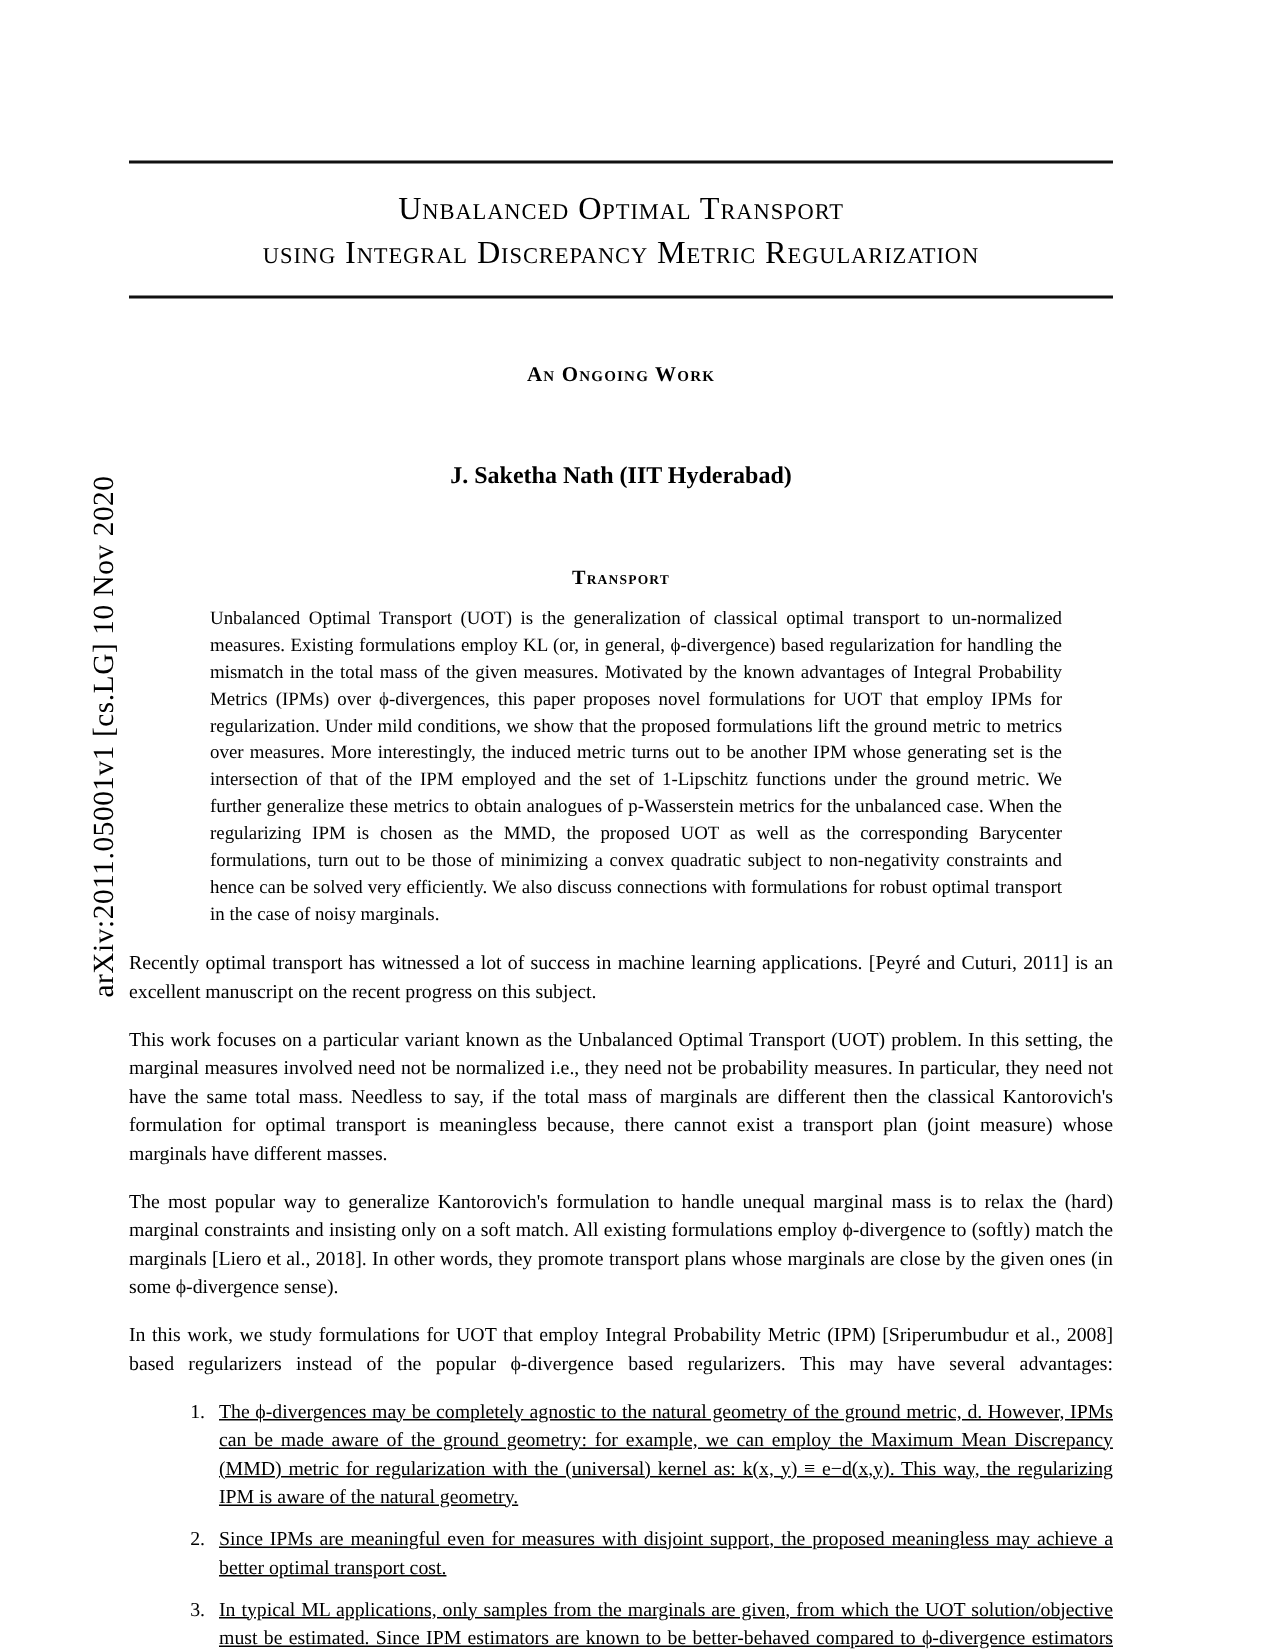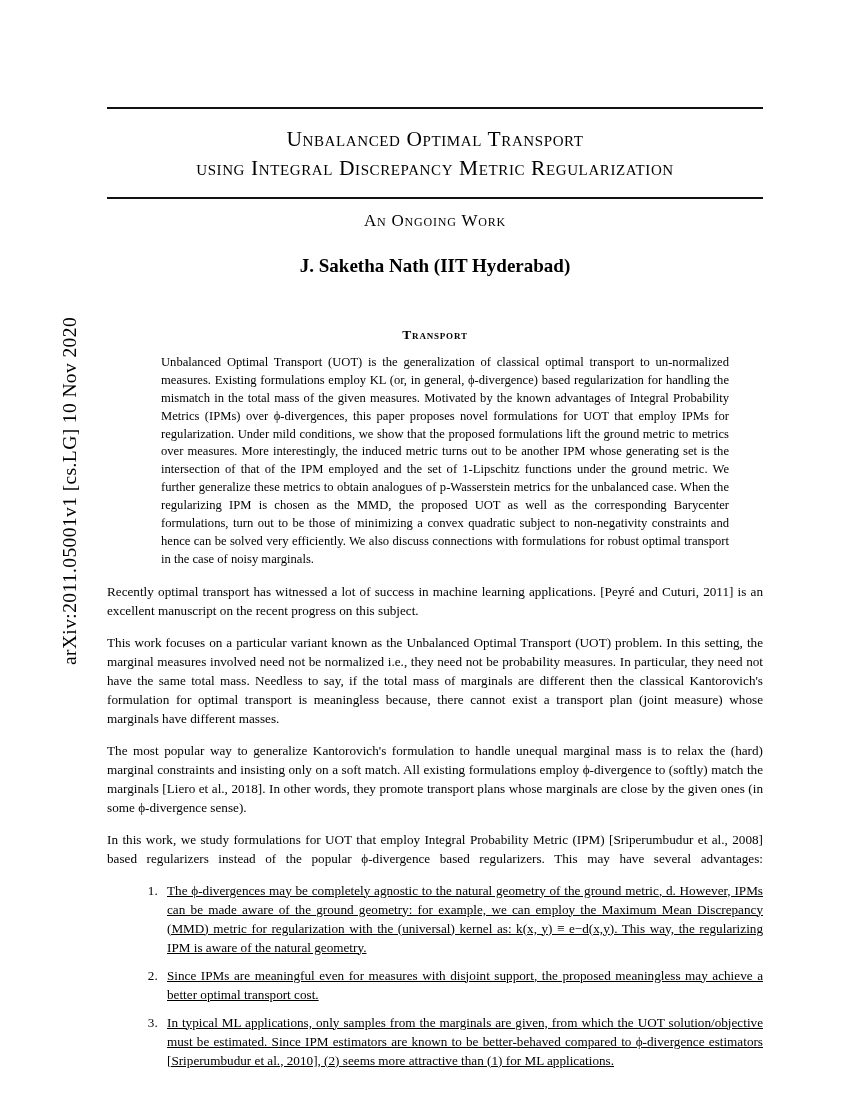--- a/index.html
+++ b/index.html
@@ -27,21 +27,21 @@
     font-family: "Liberation Serif", serif;
     font-size: 19.5px;
     letter-spacing: 0.4px;
     color: #000;
     text-align: center;
     white-space: nowrap;
   }
 
   .page {
     position: absolute;
-    left: 107px;
+    left: 86px;
     top: 0;
     width: 656px;
     height: 932px;
   }
 
   .rule-top {
     margin-top: 107px;
     border-top: 2.1px solid #111;
     width: 100%;
   }
@@ -57,31 +57,32 @@
     line-height: 1.35;
     margin: 16px 0 14px 0;
     font-variant: small-caps;
     letter-spacing: 0.6px;
   }
   .title .l1 { display: block; }
   .title .l2 { display: block; }
 
   .subtitle {
     text-align: center;
-    font-size: 17px;
+    font-size: 14px;
     font-variant: small-caps;
     letter-spacing: 0.8px;
-    margin-top: 12px;
+    margin-top: 44px;
+    font-weight: bold;
   }
 
   .author {
     text-align: center;
-    font-size: 19px;
+    font-size: 16px;
     font-weight: bold;
-    margin-top: 24px;
+    margin-top: 50px;
   }
 
   .abstract-head {
     text-align: center;
     font-size: 13.5px;
     font-weight: bold;
     font-variant: small-caps;
     letter-spacing: 0.8px;
     margin-top: 50px;
   }

